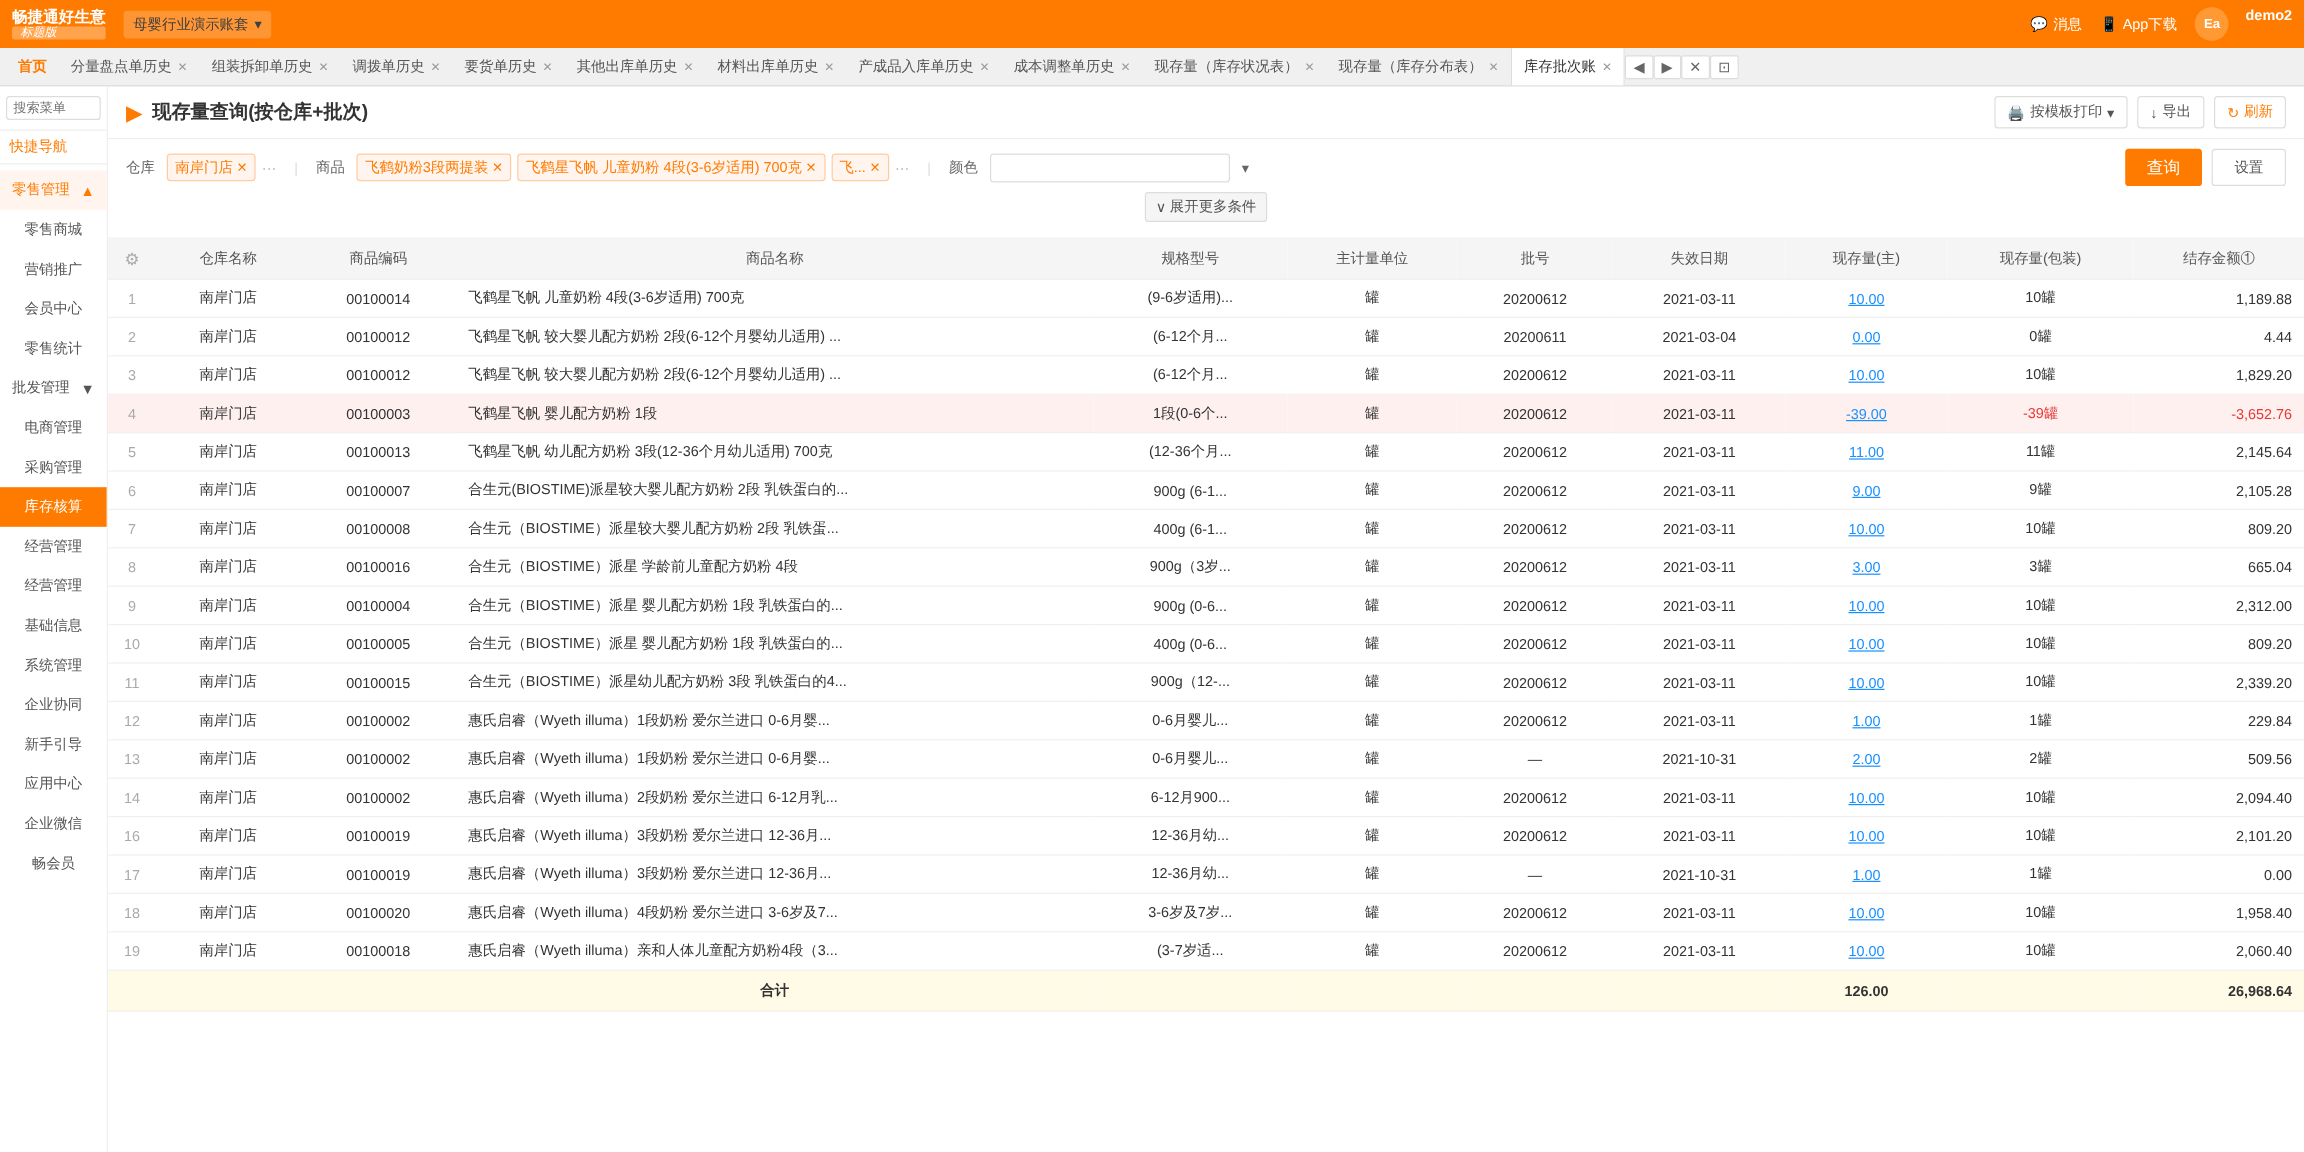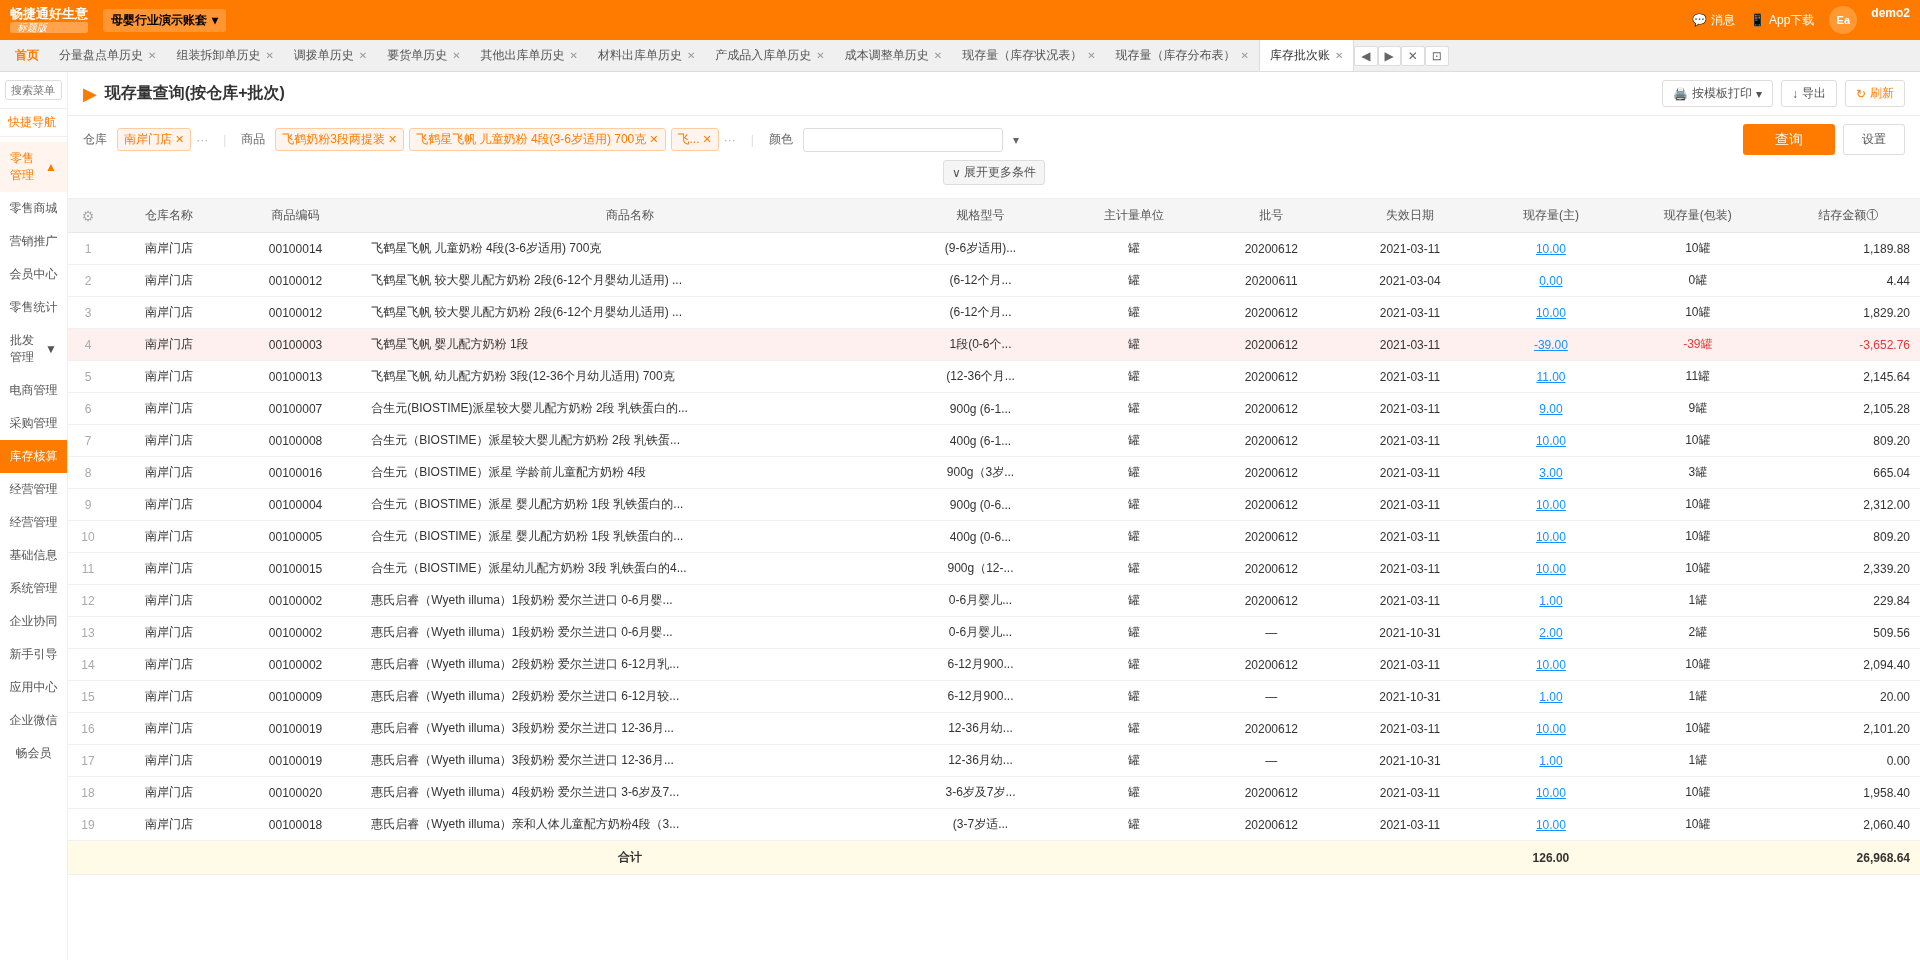--- a/index.html
+++ b/index.html
@@ -3,29 +3,29 @@
   <meta charset="utf-8">
   <style>
     * { box-sizing: border-box; margin: 0; padding: 0; font-family: 'Microsoft YaHei', Arial, sans-serif; font-size: 12px; }
     body { background: #f5f5f5; overflow: hidden; width: 1920px; height: 960px; }
 
     
     .app-container { display: flex; flex-direction: column; height: 960px; width: 1920px; }
     .top-bar { background: #ff7b00; height: 40px; display: flex; align-items: center; padding: 0 10px; color: white; flex-shrink: 0; }
     .tab-bar { background: #f0f0f0; height: 32px; display: flex; align-items: center; padding: 0 5px; border-bottom: 1px solid #ddd; flex-shrink: 0; overflow: hidden; }
     .main-area { display: flex; flex: 1; overflow: hidden; }
-    .sidebar { width: 68px; background: white; border-right: 1px solid #eee; flex-shrink: 0; display: flex; flex-direction: column; }
+    .sidebar { width: 90px; background: white; border-right: 1px solid #eee; flex-shrink: 0; display: flex; flex-direction: column; }
     .content-area { flex: 1; display: flex; flex-direction: column; overflow: hidden; background: #f5f5f5; }
     .page-header { background: white; padding: 8px 15px; border-bottom: 1px solid #eee; display: flex; align-items: center; justify-content: space-between; flex-shrink: 0; }
     .filter-area { background: white; padding: 8px 15px; border-bottom: 1px solid #eee; flex-shrink: 0; }
     .table-area { flex: 1; overflow-y: auto; background: white; margin: 0; }
 
     
     .logo-area { display: flex; align-items: center; gap: 5px; margin-right: 15px; }
-    .dropdown-selector { background: rgba(255,255,255,0.2); border: none; color: #000000; padding: 3px 8px; border-radius: 3px; font-size: 12px; cursor: pointer; display: flex; align-items: center; gap: 5px; font-weight: bold; }
+    .dropdown-selector { background: rgba(255,255,255,0.2); border: none; color: #404040; padding: 3px 8px; border-radius: 3px; font-size: 12px; cursor: pointer; display: flex; align-items: center; gap: 5px; }
     .top-bar-right { margin-left: auto; display: flex; align-items: center; gap: 15px; color: white; }
     .top-bar-btn { display: flex; align-items: center; gap: 4px; cursor: pointer; color: white; font-size: 12px; }
     .avatar { width: 28px; height: 28px; background: #ff9933; border-radius: 50%; display: flex; align-items: center; justify-content: center; color: white; font-size: 11px; }
     .user-name { color: white; font-size: 12px; }
 
     
     .tab-item { display: flex; align-items: center; padding: 0 10px; height: 41px; border-radius: 3px 3px 0 0; cursor: pointer; white-space: nowrap; font-size: 12px; gap: 5px; color: #555; }
     .tab-item.active { background: white; color: #333; border: 1px solid #ddd; border-bottom: 1px solid white; }
     .tab-item .close-x { color: #999; font-size: 10px; }
     .home-tab { color: #ff7b00; font-weight: bold; padding: 0 10px; height: 30px; display: flex; align-items: center; cursor: pointer; }
@@ -37,21 +37,21 @@
     .sidebar-item { padding: 8px 5px; cursor: pointer; color: #555; text-align: center; font-size: 12px; }
     .sidebar-item.active { background: #ff7b00; color: white; }
     .sidebar-item-with-arrow { display: flex; align-items: center; justify-content: space-between; padding: 8px 10px; cursor: pointer; color: #555; }
 
     
     .page-title { font-size: 16px; font-weight: bold; color: #333; }
     .header-actions { display: flex; align-items: center; gap: 8px; }
     .btn-print { display: flex; align-items: center; gap: 4px; padding: 4px 10px; border: 1px solid #ddd; border-radius: 3px; cursor: pointer; color: #555; background: white; }
     .btn-export { display: flex; align-items: center; gap: 4px; padding: 4px 10px; border: 1px solid #ddd; border-radius: 3px; cursor: pointer; color: #555; background: white; }
     .btn-refresh { display: flex; align-items: center; gap: 4px; padding: 4px 10px; border: 1px solid #ddd; border-radius: 3px; cursor: pointer; color: #ff7b00; background: white; }
-    .btn-query { padding: 6px 32px; background: #ff7b00; color: white; border: none; border-radius: 3px; cursor: pointer; font-size: 14px; }
+    .btn-query { padding: 6px 18px; background: #ff7b00; color: white; border: none; border-radius: 3px; cursor: pointer; font-size: 14px; }
     .btn-settings { padding: 6px 18px; background: white; color: #555; border: 1px solid #ddd; border-radius: 3px; cursor: pointer; font-size: 12px; text-align: center; }
 
     
     .filter-row { display: flex; align-items: center; gap: 10px; flex-wrap: nowrap; }
     .filter-label { color: #666; white-space: nowrap; font-size: 12px; }
     .filter-tags { display: flex; align-items: center; gap: 5px; flex-wrap: wrap; }
     .filter-tag { display: flex; align-items: center; gap: 3px; background: #fff5ee; border: 1px solid #ffcca0; border-radius: 3px; padding: 2px 6px; color: #ff7b00; font-size: 12px; }
     .filter-tag .tag-close { cursor: pointer; color: #ff7b00; font-size: 11px; }
 
     
@@ -462,33 +462,20 @@
     <td class="text-left" style="max-width:300px;overflow:hidden;text-overflow:ellipsis;">惠氏启睿（Wyeth illuma）2段奶粉 爱尔兰进口 6-12月乳...</td>
     <td>6-12月900...</td>
     <td>罐</td>
     <td>20200612</td>
     <td>2021-03-11</td>
     <td class="link">10.00</td>
     <td class="">10罐</td>
     <td class="text-right">2,094.40</td>
   </tr>
               <tr>
-    <td class="checkbox-cell">15</td>
-    <td>南岸门店</td>
-    <td>00100009</td>
-    <td class="text-left" style="max-width:300px;overflow:hidden;text-overflow:ellipsis;">惠氏启睿（Wyeth illuma）2段奶粉 爱尔兰进口 6-12月较...</td>
-    <td>6-12月900...</td>
-    <td>罐</td>
-    <td>—</td>
-    <td>2021-10-31</td>
-    <td class="link">1.00</td>
-    <td class="">1罐</td>
-    <td class="text-right">20.00</td>
-  </tr>
-              <tr>
     <td class="checkbox-cell">16</td>
     <td>南岸门店</td>
     <td>00100019</td>
     <td class="text-left" style="max-width:300px;overflow:hidden;text-overflow:ellipsis;">惠氏启睿（Wyeth illuma）3段奶粉 爱尔兰进口 12-36月...</td>
     <td>12-36月幼...</td>
     <td>罐</td>
     <td>20200612</td>
     <td>2021-03-11</td>
     <td class="link">10.00</td>
     <td class="">10罐</td>

